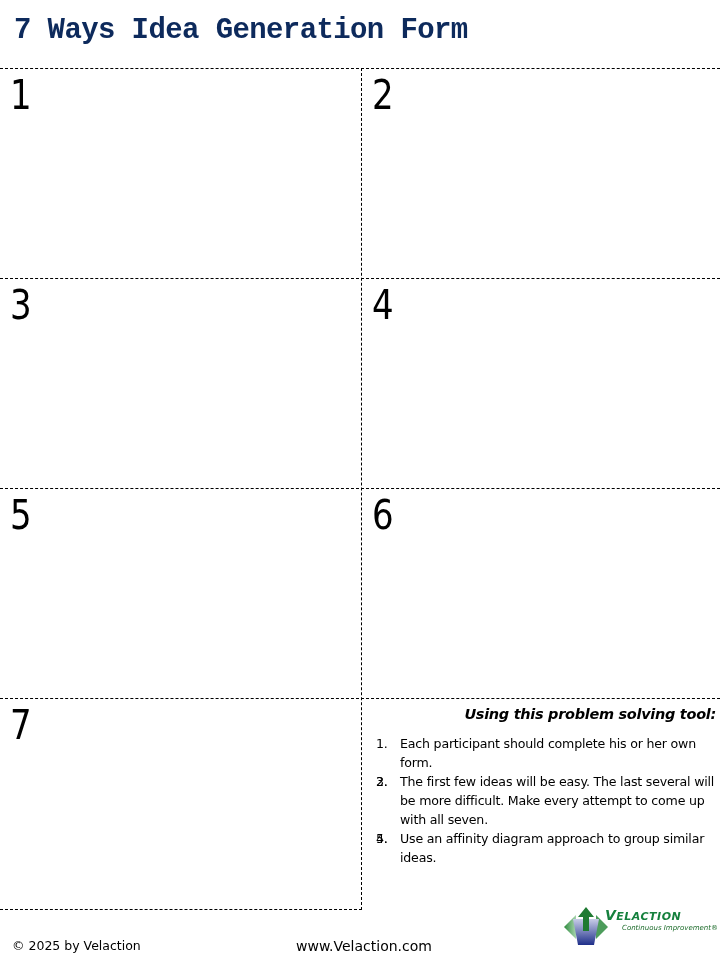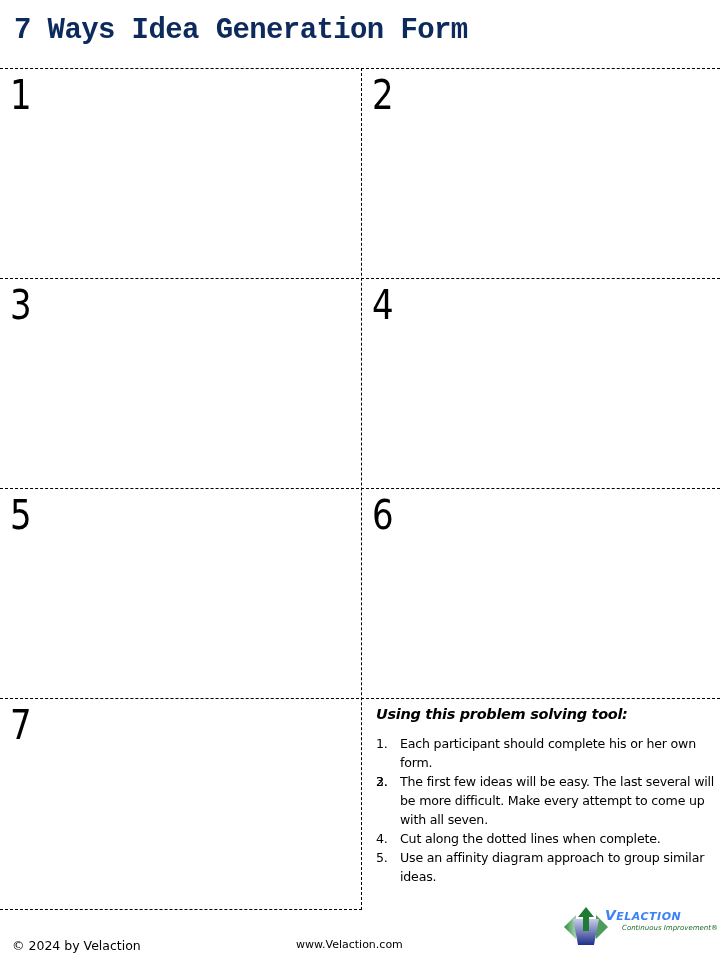--- a/index.html
+++ b/index.html
@@ -3,28 +3,28 @@
   <meta charset="utf-8">
   <style>
     html, body { margin:0; padding:0; }
     body { width:720px; height:960px; background:#ffffff; position:relative; overflow:hidden; font-family:"Liberation Sans", sans-serif; color:#000; }
     .title { position:absolute; left:14px; top:14px; font-family:Liberation Mono, monospace; font-weight:bold; font-size:29px; color:#0d2a5c; letter-spacing:-0.6px; }
     .hline { position:absolute; height:0; border-top:1.3px dashed #000; }
     .vline { position:absolute; width:0; border-left:1.3px dashed #000; }
     .cell-num { position:absolute; font-family:"DejaVu Sans", sans-serif; font-size:40px; font-weight:normal; line-height:1; color:#000; transform:scaleX(0.85); transform-origin:left top; }
     .cell { position:absolute; }
     .instr { position:absolute; left:376px; top:706px; width:340px; }
-    .instr-head { font-family:"DejaVu Sans", sans-serif; font-weight:bold; font-style:italic; font-size:14.5px; margin:0 0 12px 0; letter-spacing:-0.3px; }
+    .instr-head { font-family:"DejaVu Sans", sans-serif; font-weight:bold; font-style:italic; font-size:14.5px; margin:0 0 12px 0; letter-spacing:-0.3px;text-align:right; }
     .instr ol { margin:0; padding:0; list-style:none; }
     .instr li { position:relative; padding-left:24px; font-family:"DejaVu Sans", sans-serif; font-size:12.6px; line-height:19px; letter-spacing:-0.2px; }
     .instr li .n { position:absolute; left:0; top:0; }
     .footer-left { position:absolute; left:12px; top:938px; font-family:"DejaVu Sans", sans-serif; font-size:12.5px; }
-    .footer-mid { position:absolute; left:296px; top:938px; font-family:"DejaVu Sans", sans-serif; font-size:11px;text-align:center; }
+    .footer-mid { position:absolute; left:296px; top:938px; font-family:"DejaVu Sans", sans-serif; font-size:14px;text-align:center; }
     .logo { position:absolute; left:562px; top:905px; width:155px; height:45px; }
-    .logo-name { position:absolute; left:43px; top:2px; font-family:"DejaVu Sans", sans-serif; font-weight:bold; font-style:italic; font-size:14px; color:#3b82f6; letter-spacing:0.5px; }
+    .logo-name { position:absolute; left:43px; top:2px; font-family:"DejaVu Sans", sans-serif; font-weight:bold; font-style:italic; font-size:14px; color:#15803d; letter-spacing:0.5px; }
     .logo-name .sm { font-size:11px; }
     .logo-tag { position:absolute; left:60px; top:19px; font-family:"DejaVu Sans", sans-serif; font-style:italic; font-size:7px; color:#1c6b2a; white-space:nowrap;text-align:center; }
   </style>
 </head>
 <body>
 
 <div class="title">7 Ways Idea Generation Form</div>
 
 <div class="hline" style="left:0; top:68px; width:720px;"></div>
 <div class="hline" style="left:0; top:278px; width:720px;"></div>
@@ -54,26 +54,26 @@
 <div class="cell" style="left:0; top:699px; width:360px; height:209px;">
   <span class="cell-num" style="left:10px; top:6px;">7</span>
 </div>
 
 <div class="instr">
   <div class="instr-head">Using this problem solving tool:</div>
   <ol>
     <li><span class="n">1.</span><span>Each participant should complete his or her own form.</span></li>
     <li><span class="n">2.</span></li>
     <li><span class="n">3.</span><span>The first few ideas will be easy. The last several will be more difficult. Make every attempt to come up with all seven.</span></li>
-    <li><span class="n">4.</span><span>Cut along the dotted  lines when complete.</span></li>
+    <li><span class="n">4.</span></li>
     <li><span class="n">5.</span><span>Use an affinity diagram approach to group similar ideas.</span></li>
   </ol>
 </div>
 
-<div class="footer-left">© 2024 by Velaction</div>
+<div class="footer-left">© 2025 by Velaction</div>
 <div class="footer-mid">www.Velaction.com</div>
 
 <div class="logo">
   <svg width="48" height="45" viewBox="0 0 48 45" style="position:absolute; left:0; top:0;">
     <defs>
       <linearGradient id="lgBlue" x1="0" y1="0" x2="0" y2="1">
         <stop offset="0" stop-color="#c8cde8"></stop>
         <stop offset="1" stop-color="#1f2f8a"></stop>
       </linearGradient>
       <linearGradient id="lgGreen" x1="0" y1="0" x2="1" y2="0">

